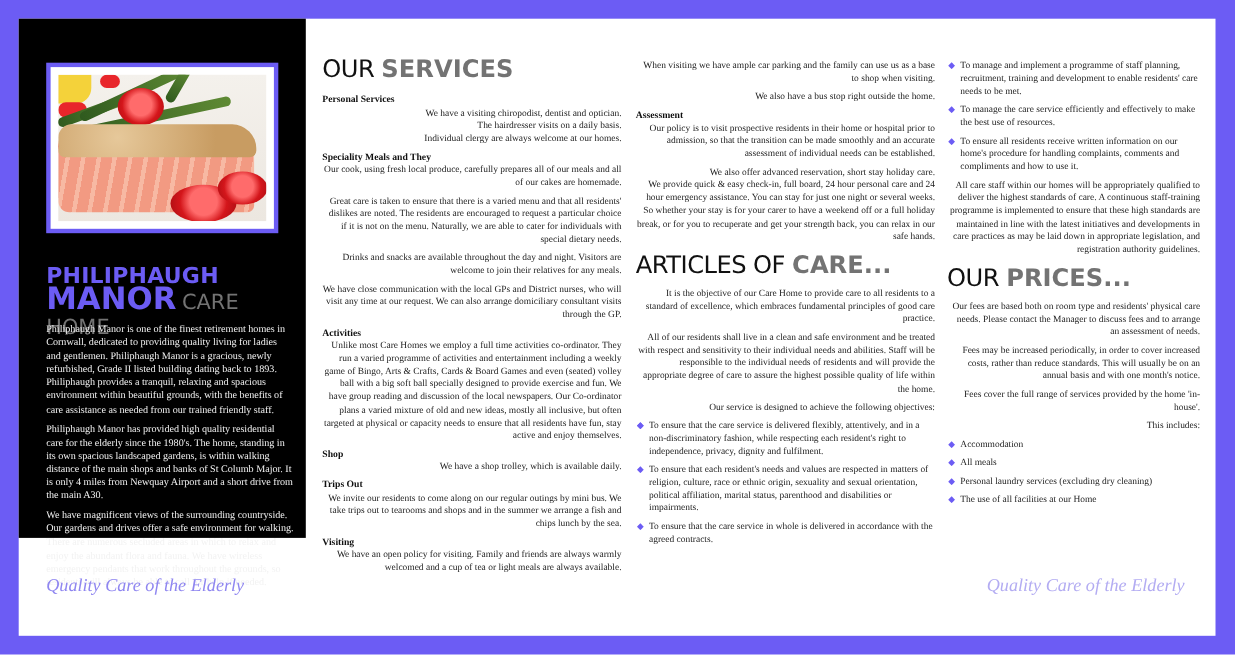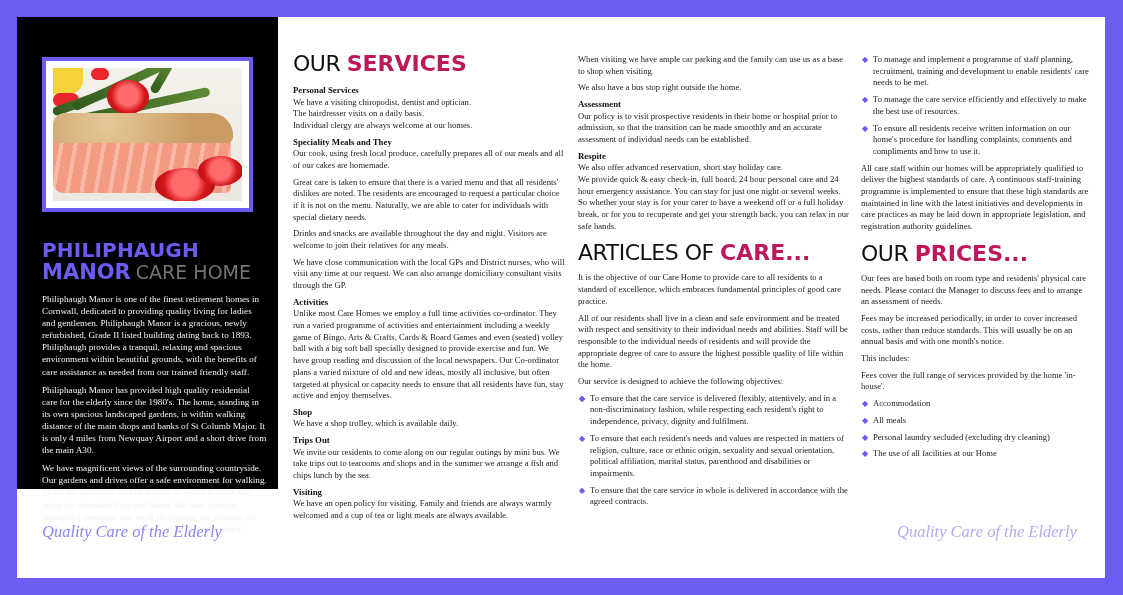--- a/index.html
+++ b/index.html
@@ -15,36 +15,36 @@
     .photo .salmon { position: absolute; left: 0; top: 55px; width: 178px; height: 70px; border-radius: 8px 18px 6px 10px;
       background: repeating-linear-gradient(100deg, #f29a82 0 10px, #f7b9a3 10px 14px); }
     .photo .crust { position: absolute; left: 0; top: 45px; width: 180px; height: 30px; border-radius: 12px 22px 6px 6px;
       background: radial-gradient(circle at 30% 40%, #e6c89a, #c89c62 70%); }
     .photo .tom { position: absolute; border-radius: 50%; background: radial-gradient(circle at 50% 45%, #ff6b6b 0 35%, #d4161b 60%, #a40c10 100%); }
     .photo .lemon { position: absolute; left: 0; top: 0; width: 30px; height: 26px; background: #f4d23a; border-radius: 0 0 14px 0; }
     .photo .pepper { position: absolute; background: #e8262b; border-radius: 10px; }
 
     .brand { position: absolute; left: 25px; top: 222px; width: 230px; font-family: "DejaVu Sans", sans-serif; line-height: 22px; }
     .brand .b1 { font-size: 20px; font-weight: bold; color: #6c5cf4; letter-spacing: 0.2px; display: block; }
-    .brand .b2 { font-size: 21px; font-weight: bold; color: #6c5cf4; text-align: right; }
+    .brand .b2 { font-size: 28px; font-weight: bold; color: #6c5cf4; text-align: right; }
     .brand .b3 { font-size: 19px; font-weight: normal; color: #737373; }
     .left-copy { position: absolute; left: 25px; top: 276px; width: 225px; font-size: 9.2px; line-height: 12.1px; color: #f2f2f2; }
     .left-copy p { margin-bottom: 6px; }
     .tagline { position: absolute; font-family: "Liberation Serif", serif; font-style: italic; font-size: 16.5px; color: #8f86f0; }
     .tagline.left { left: 25px; top: 522px; }
     .tagline.right { left: 880px; top: 522px; color: #b3acf2; }
 
     .col { position: absolute; top: 0; font-size: 8.6px; line-height: 11.7px; color: #222; }
-    .col p { margin-bottom: 5px; }
+    .col p { margin-bottom: 5px; text-align: right; }
     .col h4 { font-size: 8.8px; font-weight: bold; color: #111; line-height: 11.5px; }
     .col-a { left: 276px; width: 272px; }
     .col-b { left: 561px; width: 272px; }
     .col-c { left: 844px; width: 230px; }
     .heading { font-family: "DejaVu Sans", sans-serif; font-size: 22px; line-height: 26px; color: #111; font-weight: normal; letter-spacing: -0.5px; }
-    .heading .hl { color: #be185d; font-weight: bold; letter-spacing: 0; }
+    .heading .hl { color: #737373; font-weight: bold; letter-spacing: 0; }
     ul.diam { list-style: none; }
     ul.diam li { position: relative; padding-left: 12px; margin-bottom: 5px; }
     ul.diam li .bul { position: absolute; left: 1px; top: 0; color: #6c5cf4; font-size: 8px; }
   </style>
 </head>
 <body>
 
 <div class="sheet">
 
   <div class="panel-left">
@@ -112,21 +112,20 @@
     <p>We have an open policy for visiting. Family and friends are always warmly welcomed and a cup of tea or light meals are always available.</p>
   </div>
 
   <div class="col col-b" style="top:37px;">
     <p>When visiting we have ample car parking and the family can use us as a base to shop when visiting.</p>
     <p>We also have a bus stop right outside the home.</p>
 
     <h4>Assessment</h4>
     <p>Our policy is to visit prospective residents in their home or hospital prior to admission, so that the transition can be made smoothly and an accurate assessment of individual needs can be established.</p>
 
-    <h4>Respite</h4>
     <p>
       <span>We also offer advanced reservation, short stay holiday care.</span><br>
       <span>We provide quick &amp; easy check-in, full board, 24 hour personal care and 24 hour emergency assistance. You can stay for just one night or several weeks. So whether your stay is for your carer to have a weekend off or a full holiday break, or for you to recuperate and get your strength back, you can relax in our safe hands.</span>
     </p>
 
     <h2 class="heading" style="margin:8px 0 6px;"><span>ARTICLES OF </span><span class="hl">CARE...</span></h2>
 
     <p>It is the objective of our Care Home to provide care to all residents to a standard of excellence, which embraces fundamental principles of good care practice.</p>
     <p>All of our residents shall live in a clean and safe environment and be treated with respect and sensitivity to their individual needs and abilities. Staff will be responsible to the individual needs of residents and will provide the appropriate degree of care to assure the highest possible quality of life within the home.</p>
     <p>Our service is designed to achieve the following objectives:</p>
@@ -144,25 +143,25 @@
       <li><span class="bul">◆</span><span>To manage and implement a programme of staff planning, recruitment, training and development to enable residents' care needs to be met.</span></li>
       <li><span class="bul">◆</span><span>To manage the care service efficiently and effectively to make the best use of resources.</span></li>
       <li><span class="bul">◆</span><span>To ensure all residents receive written information on our home's procedure for handling complaints, comments and compliments and how to use it.</span></li>
     </ul>
     <p>All care staff within our homes will be appropriately qualified to deliver the highest standards of care. A continuous staff-training programme is implemented to ensure that these high standards are maintained in line with the latest initiatives and developments in care practices as may be laid down in appropriate legislation, and registration authority guidelines.</p>
 
     <h2 class="heading" style="margin:8px 0 6px;"><span>OUR </span><span class="hl">PRICES...</span></h2>
 
     <p>Our fees are based both on room type and residents' physical care needs. Please contact the Manager to discuss fees and to arrange an assessment of needs.</p>
     <p>Fees may be increased periodically, in order to cover increased costs, rather than reduce standards. This will usually be on an annual basis and with one month's notice.</p>
+    <p>Fees cover the full range of services provided by the home 'in-house'.</p>
     <p>This includes:</p>
-    <p>Fees cover the full range of services provided by the home 'in-house'.</p>
 
     <ul class="diam">
       <li><span class="bul">◆</span><span>Accommodation</span></li>
       <li><span class="bul">◆</span><span>All meals</span></li>
-      <li><span class="bul">◆</span><span>Personal laundry secluded (excluding dry cleaning)</span></li>
+      <li><span class="bul">◆</span><span>Personal laundry services (excluding dry cleaning)</span></li>
       <li><span class="bul">◆</span><span>The use of all facilities at our Home</span></li>
     </ul>
   </div>
 
   <div class="tagline right" style="left:880px;top:505px;">Quality Care of the Elderly</div>
 </div>
 
 </body></html>

